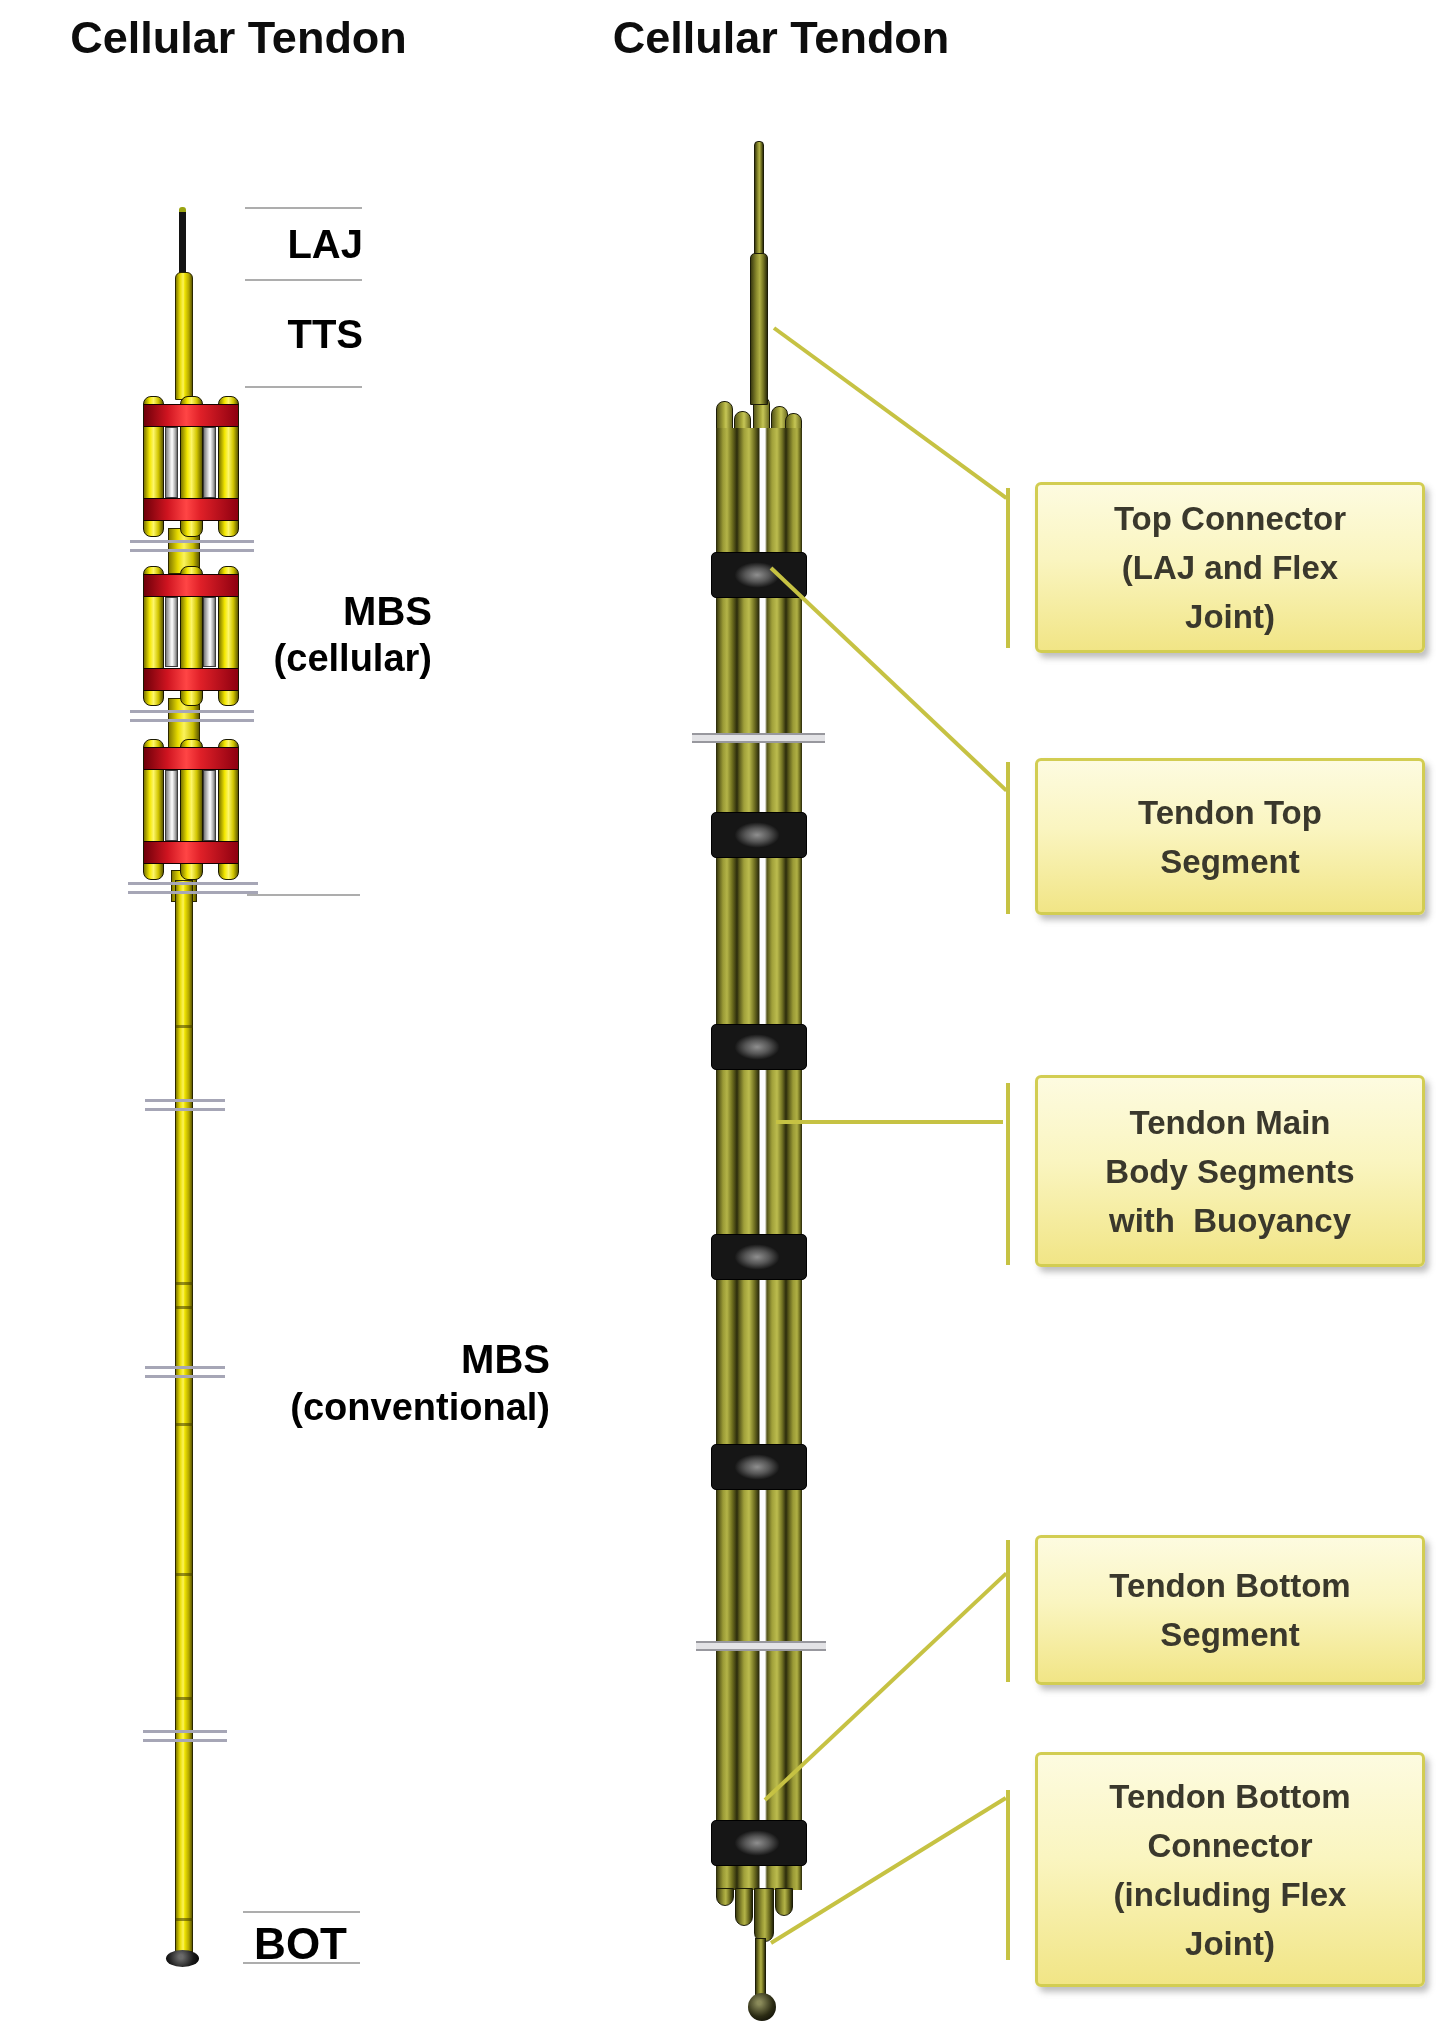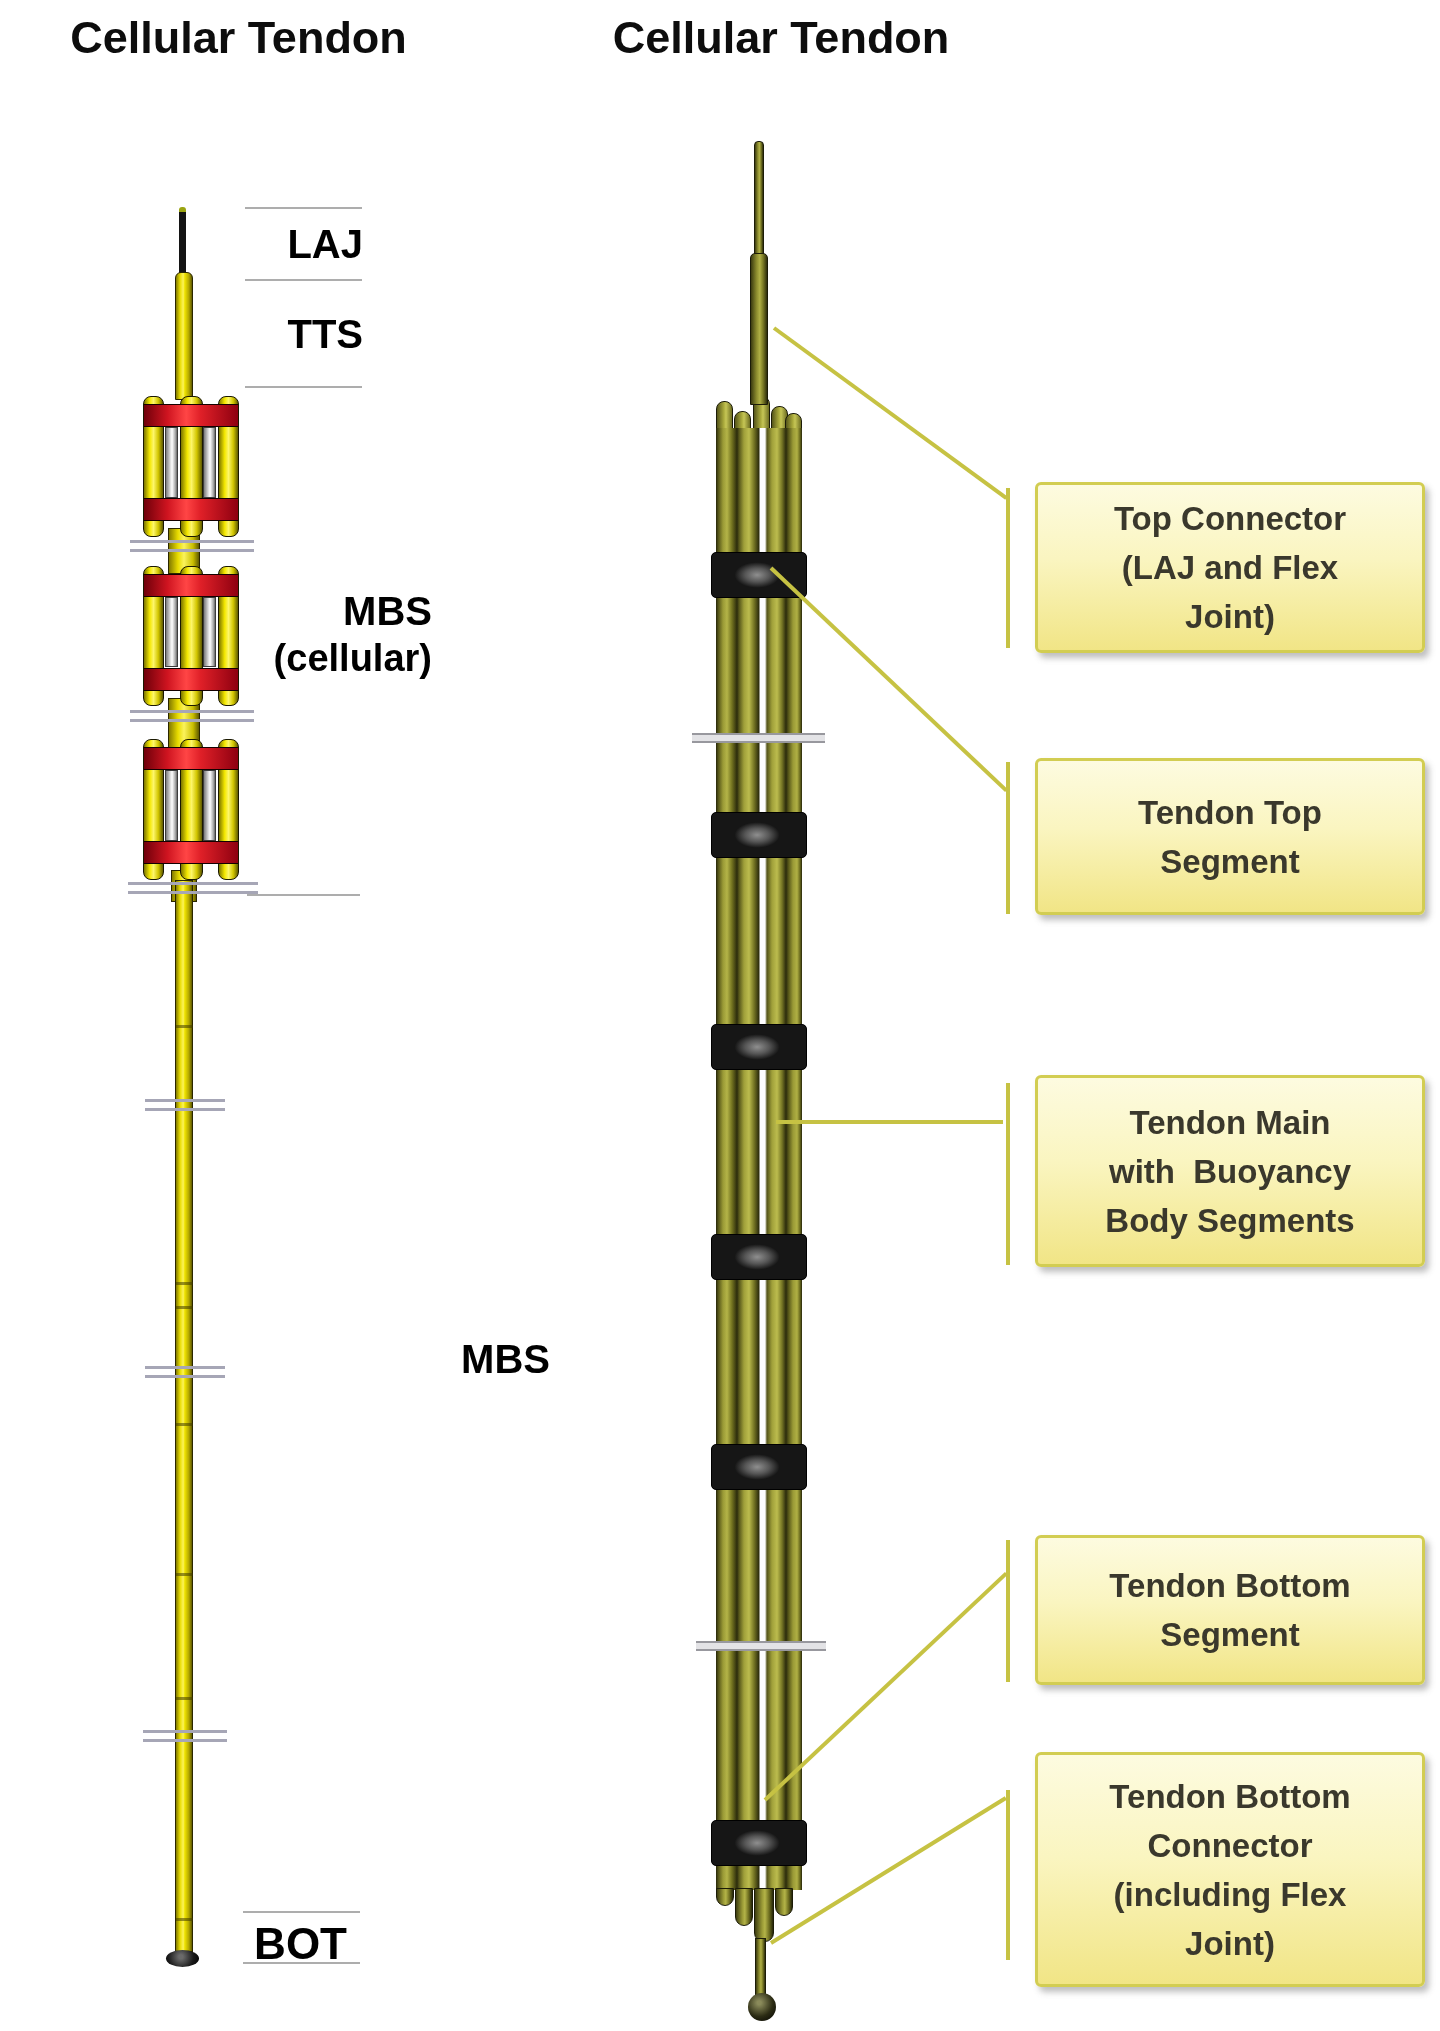--- a/index.html
+++ b/index.html
@@ -146,20 +146,21 @@
   <div class="sline" style="left:245px;top:386px;width:117px;"></div>
 
   <div class="lbl" style="left:232px;top:588px;width:200px;font-size:40px;line-height:47px;">
     <div>MBS</div>
     <div style="font-size:38px;">(cellular)</div>
   </div>
   <div class="sline" style="left:247px;top:894px;width:113px;"></div>
 
   <div class="lbl" style="left:230px;top:1335px;width:320px;font-size:40px;line-height:48px;">
     <div>MBS</div>
+    <div style="font-size:38px;">(conventional)</div>
   </div>
 
   <div class="sline" style="left:243px;top:1911px;width:117px;"></div>
   <div class="lbl" style="left:229px;top:1919px;width:118px;font-size:44px;">BOT</div>
   <div class="sline" style="left:243px;top:1962px;width:117px;"></div>
 
   <div>
     <div class="orod" style="left:754px;top:141px;width:10px;height:118px;border-radius:4px 4px 0 0;"></div>
     <div class="orod" style="left:750px;top:253px;width:18px;height:152px;border-radius:5px 5px 0 0;"></div>
 
@@ -205,22 +206,22 @@
     <div class="co-line">Top Connector</div>
     <div class="co-line">(LAJ and Flex</div>
     <div class="co-line">Joint)</div>
   </div>
   <div class="co-box" style="top:758px;height:157px;">
     <div class="co-line">Tendon Top</div>
     <div class="co-line">Segment</div>
   </div>
   <div class="co-box" style="top:1075px;height:192px;">
     <div class="co-line">Tendon Main</div>
+    <div class="co-line">Body Segments</div>
     <div class="co-line">with  Buoyancy</div>
-    <div class="co-line">Body Segments</div>
   </div>
   <div class="co-box" style="top:1535px;height:150px;">
     <div class="co-line">Tendon Bottom</div>
     <div class="co-line">Segment</div>
   </div>
   <div class="co-box" style="top:1752px;height:235px;">
     <div class="co-line">Tendon Bottom</div>
     <div class="co-line">Connector</div>
     <div class="co-line">(including Flex</div>
     <div class="co-line">Joint)</div>

